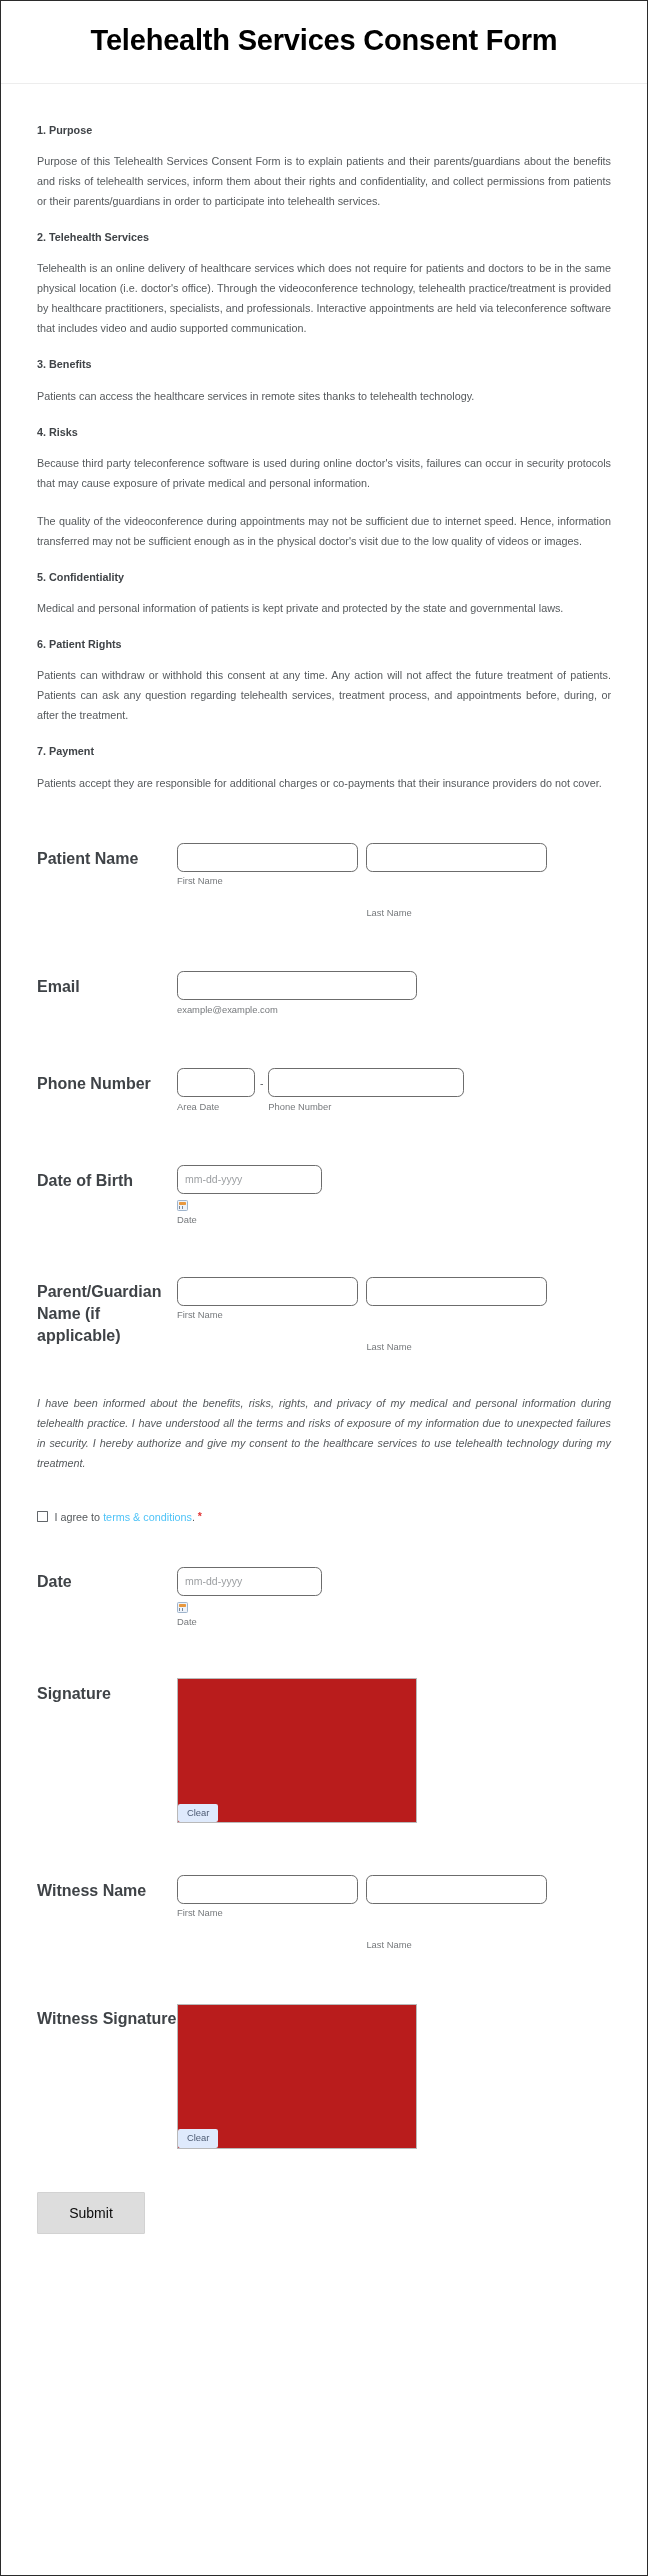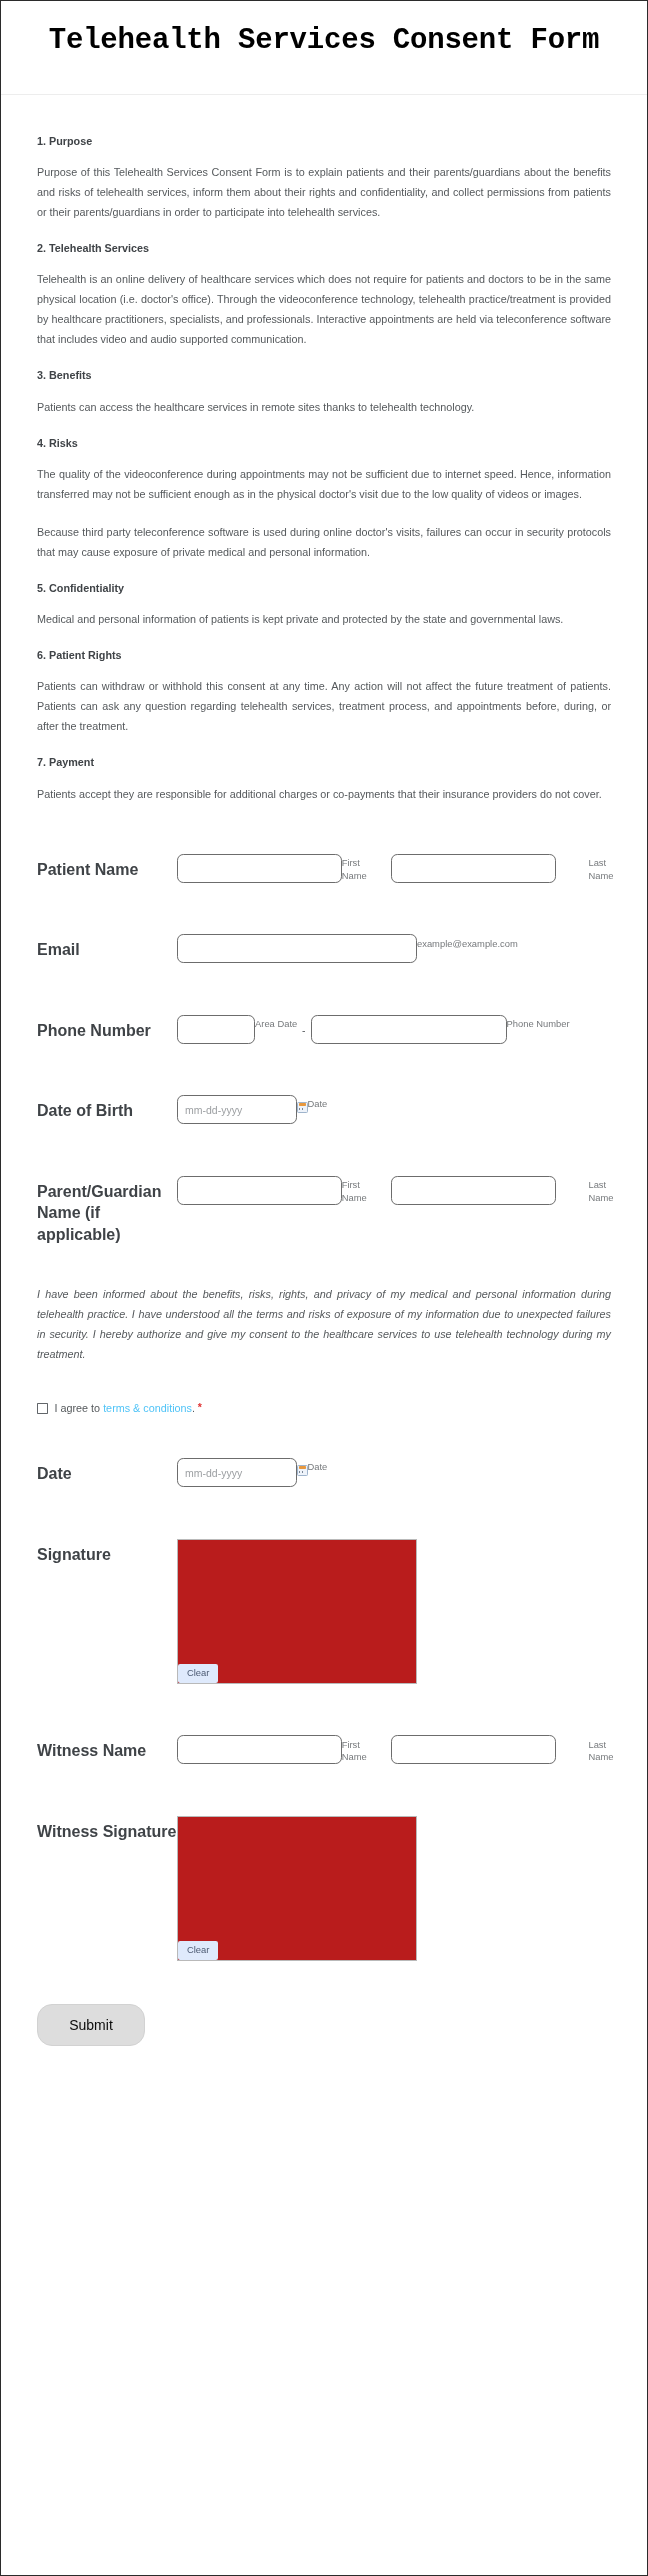--- a/index.html
+++ b/index.html
@@ -16,24 +16,23 @@
     width: 648px;
     min-height: 2576px;
     background: #ffffff;
     border: 0.7px solid #2b2b2b;
     position: relative;
     overflow: hidden;
   }
 
   
   .form-header {
-    padding: 24px 0 37px 0;
+    padding: 24px 0 26px 0;
     text-align: center;
     border-bottom: 0.7px solid #ededed;
-    font-family: Liberation Mono, monospace;
   }
   .form-title {
     font-size: 29px;
     font-weight: bold;
     color: #000000;
     letter-spacing: -0.2px;
     line-height: 1.1;
     margin: 0;
   }
 
@@ -77,42 +76,42 @@
     line-height: 1.35;
     padding-top: 4.9px;
   }
   .field-controls {
     flex: 1 1 auto;
     display: flex;
     align-items: flex-start;
   }
   .sub-field {
     display: flex;
-    flex-direction: row;
+    flex-direction: column;
   }
   .sub-field + .sub-field { margin-left: 8.4px; gap: 32px; }
 
   input.tf {
     display: block;
     height: 29px;
     border: 0.7px solid #6c6c6c;
     border-radius: 6.3px;
     background: #ffffff;
     font-family: "Liberation Sans", sans-serif;
     font-size: 10.5px;
     color: #44484b;
     padding: 0 7px;
     outline: none;
   }
   input.tf::placeholder { color: #9c9fa2; opacity: 1; }
   .tf.name { width: 181px; }
   .tf.email { width: 240px; }
   .tf.area { width: 78px; }
   .tf.phone { width: 196px; }
-  .tf.date { width: 120px; }
+  .tf.date { width: 145px; }
 
   .hint {
     font-size: 9.4px;
     color: #76797c;
     margin-top: 3.5px;
     line-height: 1.35;
   }
 
   .dash-sep {
     align-self: flex-start;
@@ -230,21 +229,21 @@
   
   .submit-wrap {
     margin-top: 43px;
     padding-bottom: 32px;
   }
   .submit-btn {
     width: 108px;
     height: 42px;
     background: #dddddd;
     border: 0.7px solid #d2d2d2;
-    border-radius: 15px;
+    border-radius: 1px;
     font-family: "Liberation Sans", sans-serif;
     font-size: 14px;
     color: #0c0c0c;
     cursor: pointer;
   }
 
   .gap-lg { height: 32px; }
   .gap-xl { height: 43px; }
 </style>
 </head>
@@ -269,22 +268,22 @@
       <p class="section-text">Telehealth is an online delivery of healthcare services which does not require for patients and doctors to be in the same physical location (i.e. doctor's office). Through the videoconference technology, telehealth practice/treatment is provided by healthcare practitioners, specialists, and professionals. Interactive appointments are held via teleconference software that includes video and audio supported communication.</p>
     </div>
 
     <div>
       <h3 class="section-heading">3. Benefits</h3>
       <p class="section-text">Patients can access the healthcare services in remote sites thanks to telehealth technology.</p>
     </div>
 
     <div>
       <h3 class="section-heading">4. Risks</h3>
+      <p class="section-text">Because third party teleconference software is used during online doctor's visits, failures can occur in security protocols that may cause exposure of private medical and personal information.</p>
       <p class="section-text">The quality of the videoconference during appointments may not be sufficient due to internet speed. Hence, information transferred may not be sufficient enough as in the physical doctor's visit due to the low quality of videos or images.</p>
-      <p class="section-text">Because third party teleconference software is used during online doctor's visits, failures can occur in security protocols that may cause exposure of private medical and personal information.</p>
     </div>
 
     <div>
       <h3 class="section-heading">5. Confidentiality</h3>
       <p class="section-text">Medical and personal information of patients is kept private and protected by the state and governmental laws.</p>
     </div>
 
     <div>
       <h3 class="section-heading">6. Patient Rights</h3>
       <p class="section-text">Patients can withdraw or withhold this consent at any time. Any action will not affect the future treatment of patients. Patients can ask any question regarding telehealth services, treatment process, and appointments before, during, or after the treatment.</p>

